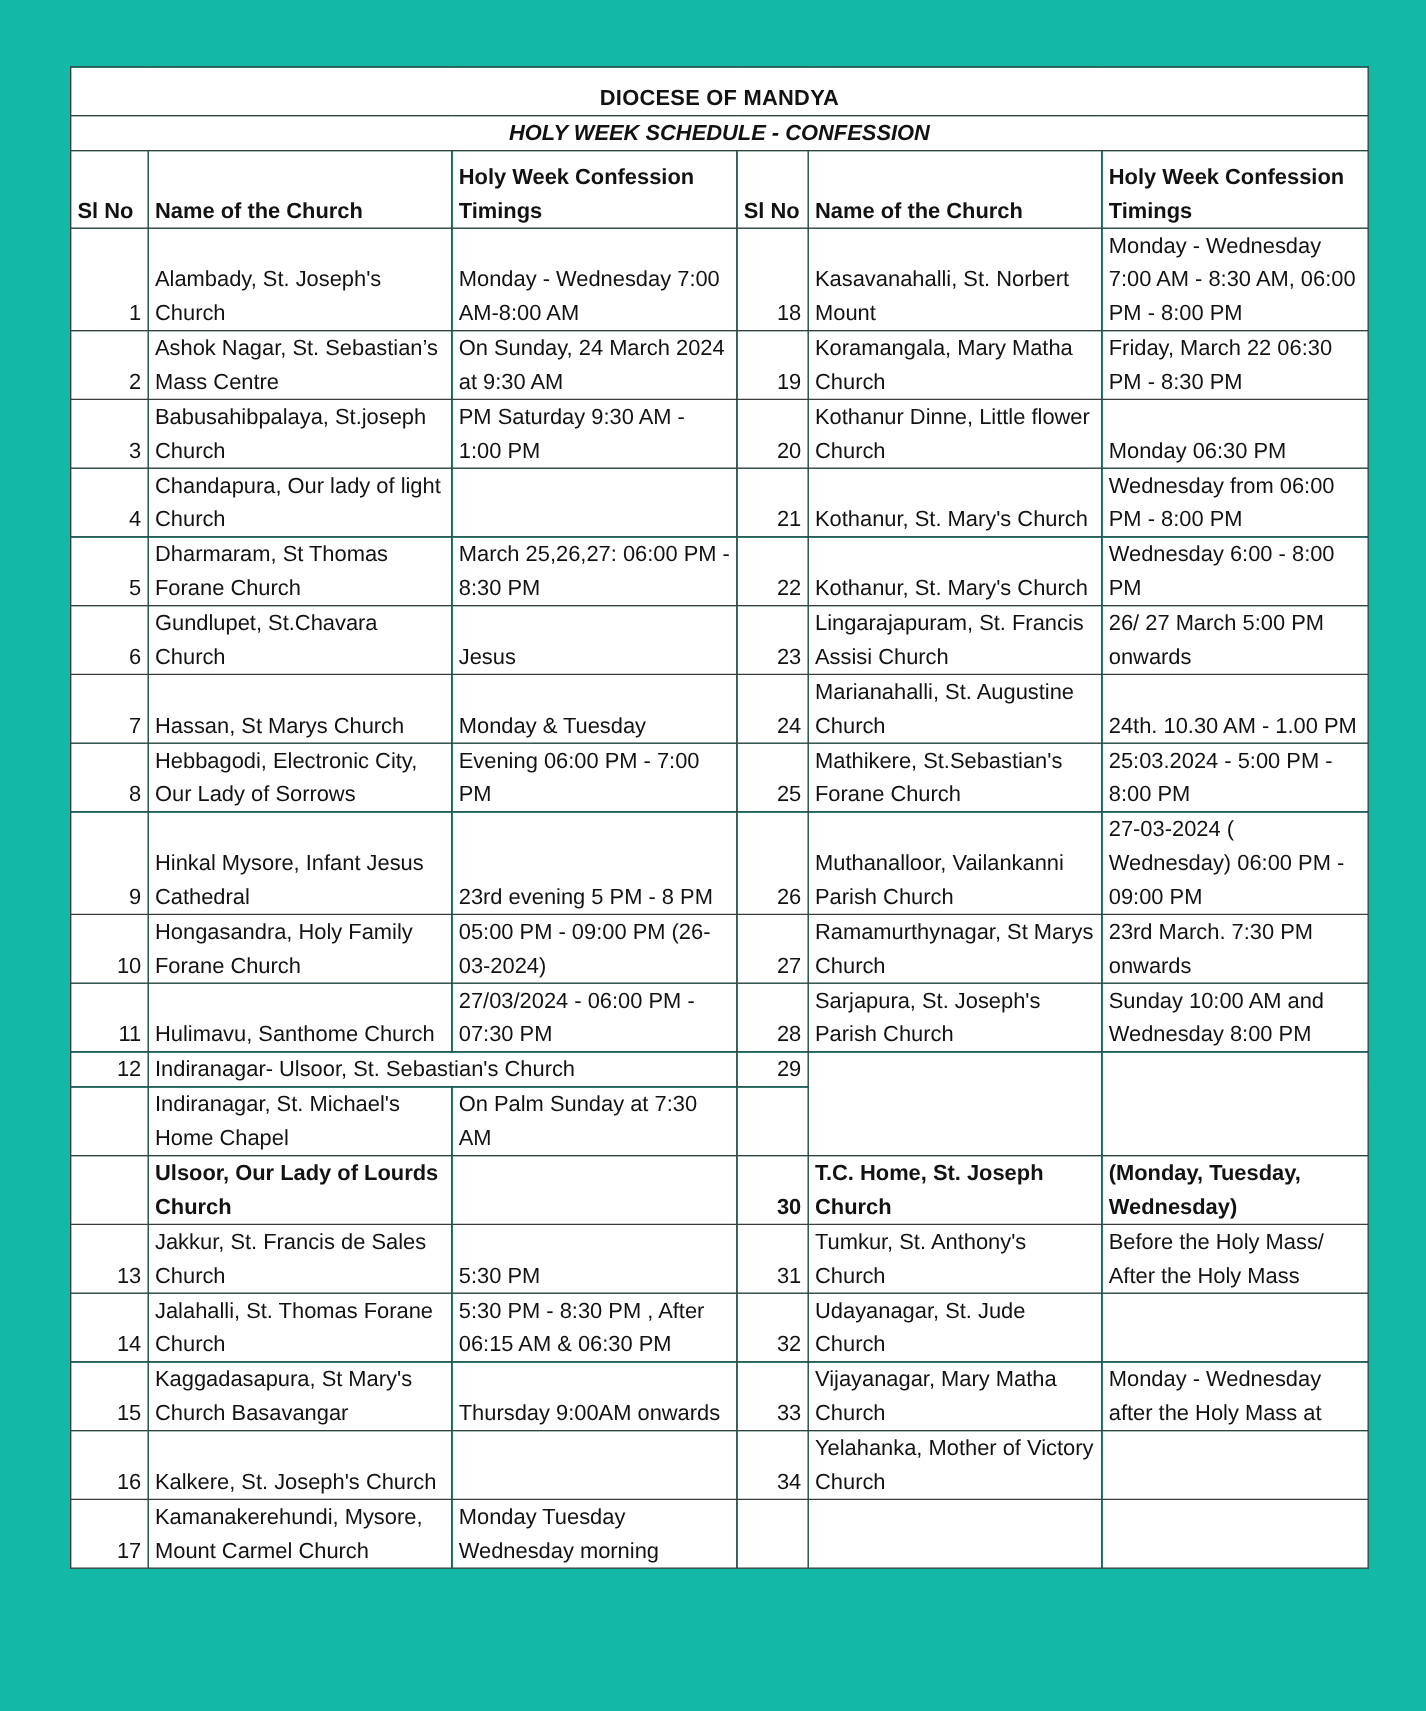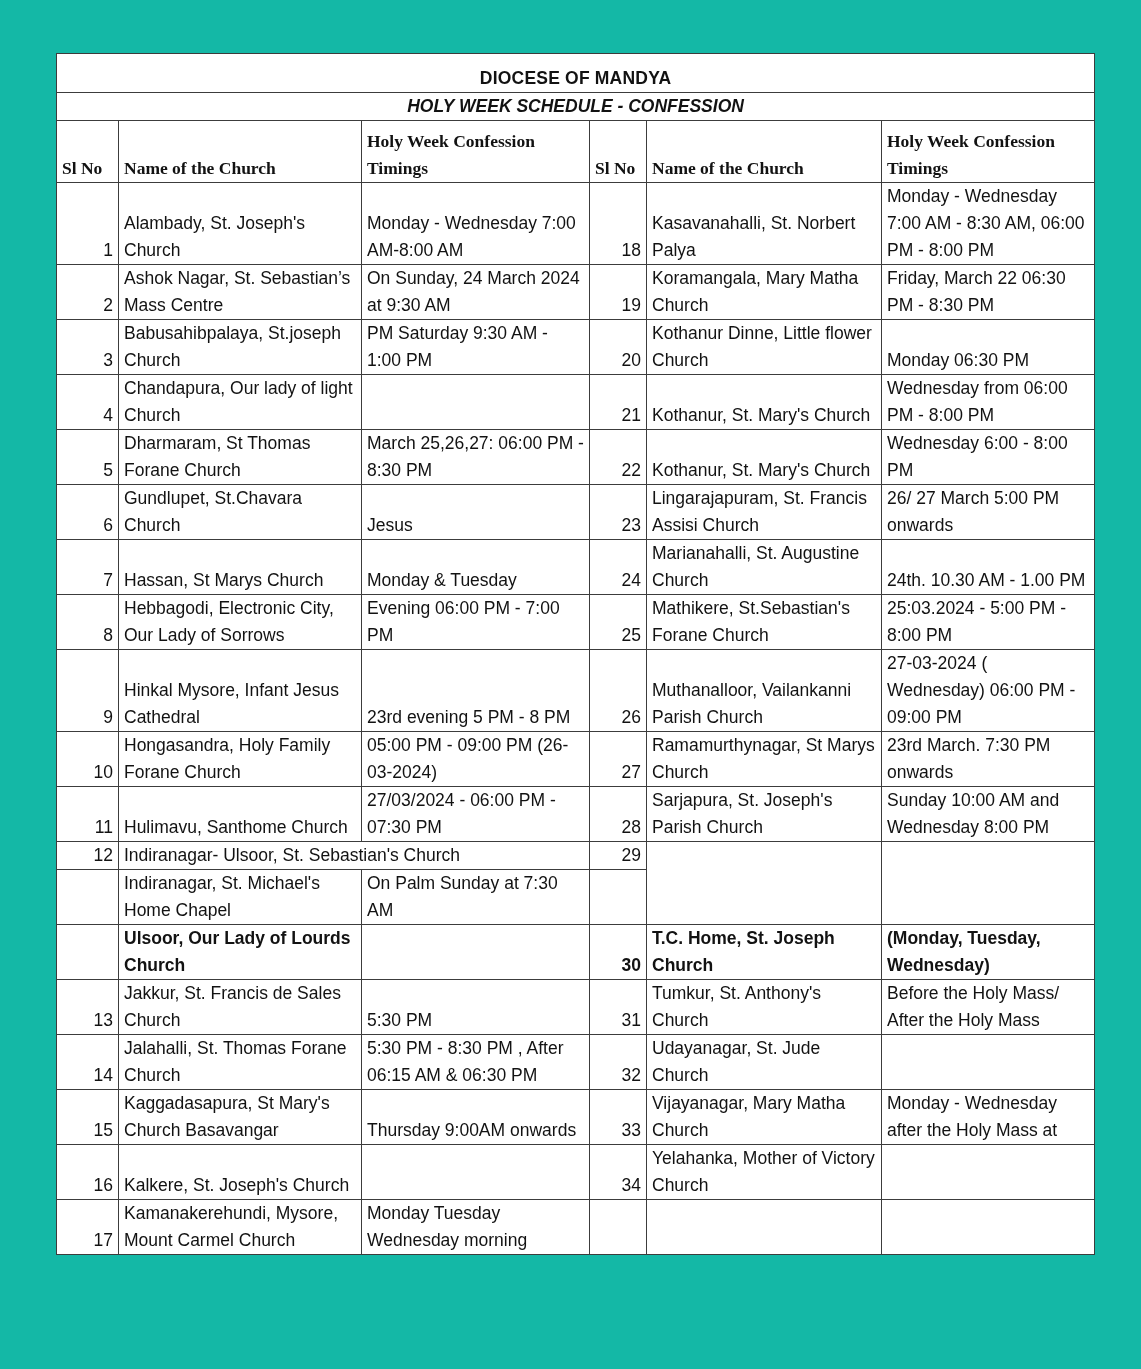--- a/index.html
+++ b/index.html
@@ -61,21 +61,20 @@
   }
   
   td.colhead {
     background: #f7c193;
     font-weight: bold;
     font-size: 17.5px;
     vertical-align: bottom;
     line-height: 27px;
     height: 62px;
     border: 1px solid #231f20;
-    font-family: Liberation Serif, serif;
   }
   
   td.slno {
     background: #d6e7ef;
     text-align: right;
     padding-right: 6px;
   }
   td.empty-name, td.empty-time { background: #ffffff; }
 </style>
 </head>
@@ -107,21 +106,21 @@
           <td class="colhead">Name of the Church</td>
           <td class="colhead">Holy Week Confession Timings</td>
         </tr>
       </tbody>
       <tbody id="body-rows">
           <tr style="height: 65px;">
             <td class="slno">1</td>
             <td class="">Alambady, St. Joseph's Church</td>
             <td class="">Monday - Wednesday 7:00 AM-8:00 AM</td>
             <td class="slno">18</td>
-            <td class="">Kasavanahalli, St. Norbert Palya</td>
+            <td class="">Kasavanahalli, St. Norbert Mount</td>
             <td class="">Monday - Wednesday 7:00 AM - 8:30 AM, 06:00 PM - 8:00 PM</td>
           </tr>
           <tr style="height: 55px;">
             <td class="slno">2</td>
             <td class="">Ashok Nagar, St. Sebastian’s Mass Centre</td>
             <td class="">On Sunday, 24 March 2024 at 9:30 AM</td>
             <td class="slno">19</td>
             <td class="">Koramangala, Mary Matha Church</td>
             <td class="">Friday, March 22  06:30 PM - 8:30 PM</td>
           </tr>

